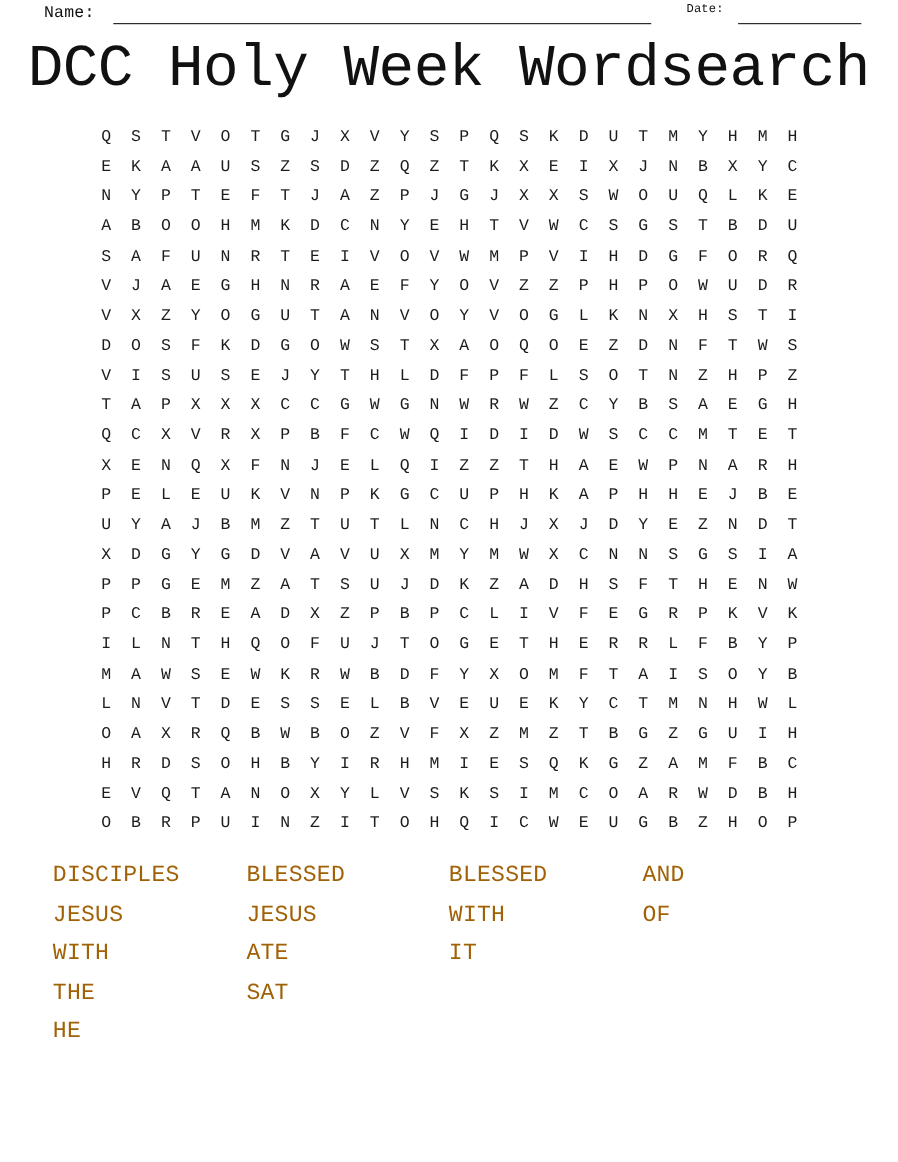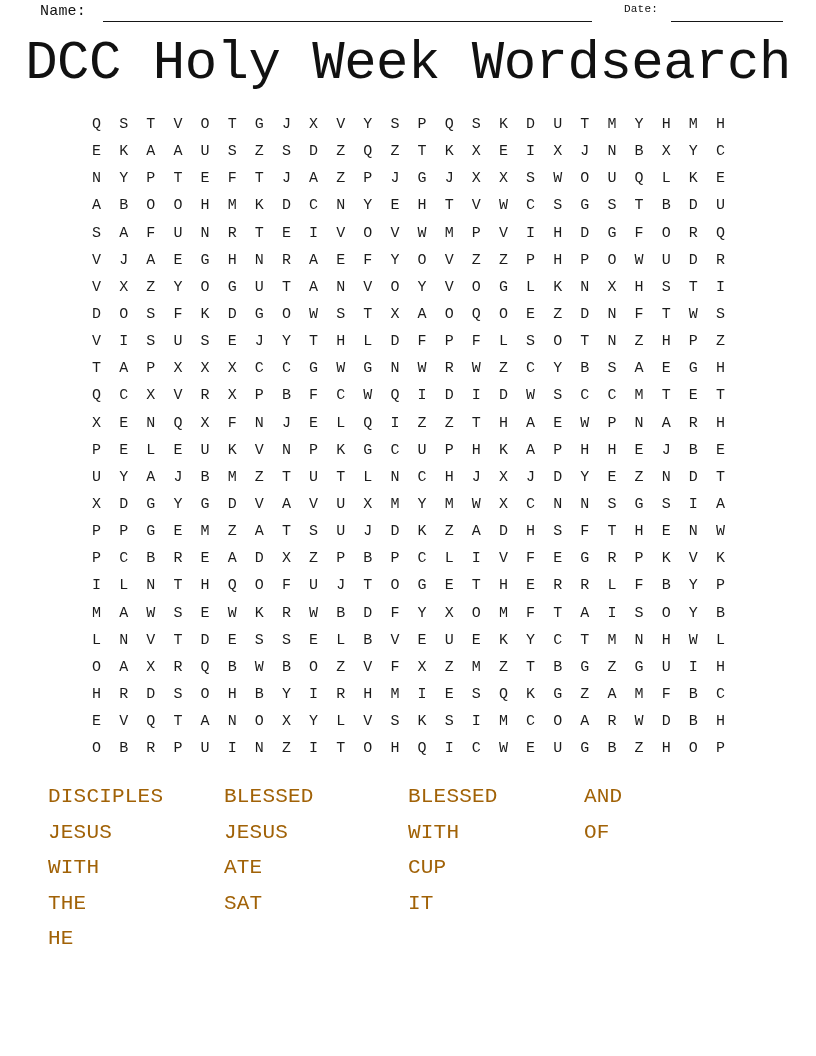--- a/index.html
+++ b/index.html
@@ -700,21 +700,20 @@
       </div>
       <div class="word-col">
         <div class="word">BLESSED</div>
         <div class="word">JESUS</div>
         <div class="word">ATE</div>
         <div class="word">SAT</div>
       </div>
       <div class="word-col">
         <div class="word">BLESSED</div>
         <div class="word">WITH</div>
-        <div class="word">CUP</div>
         <div class="word">IT</div>
       </div>
       <div class="word-col">
         <div class="word">AND</div>
         <div class="word">OF</div>
       </div>
     </div>
 
 </div>
 

